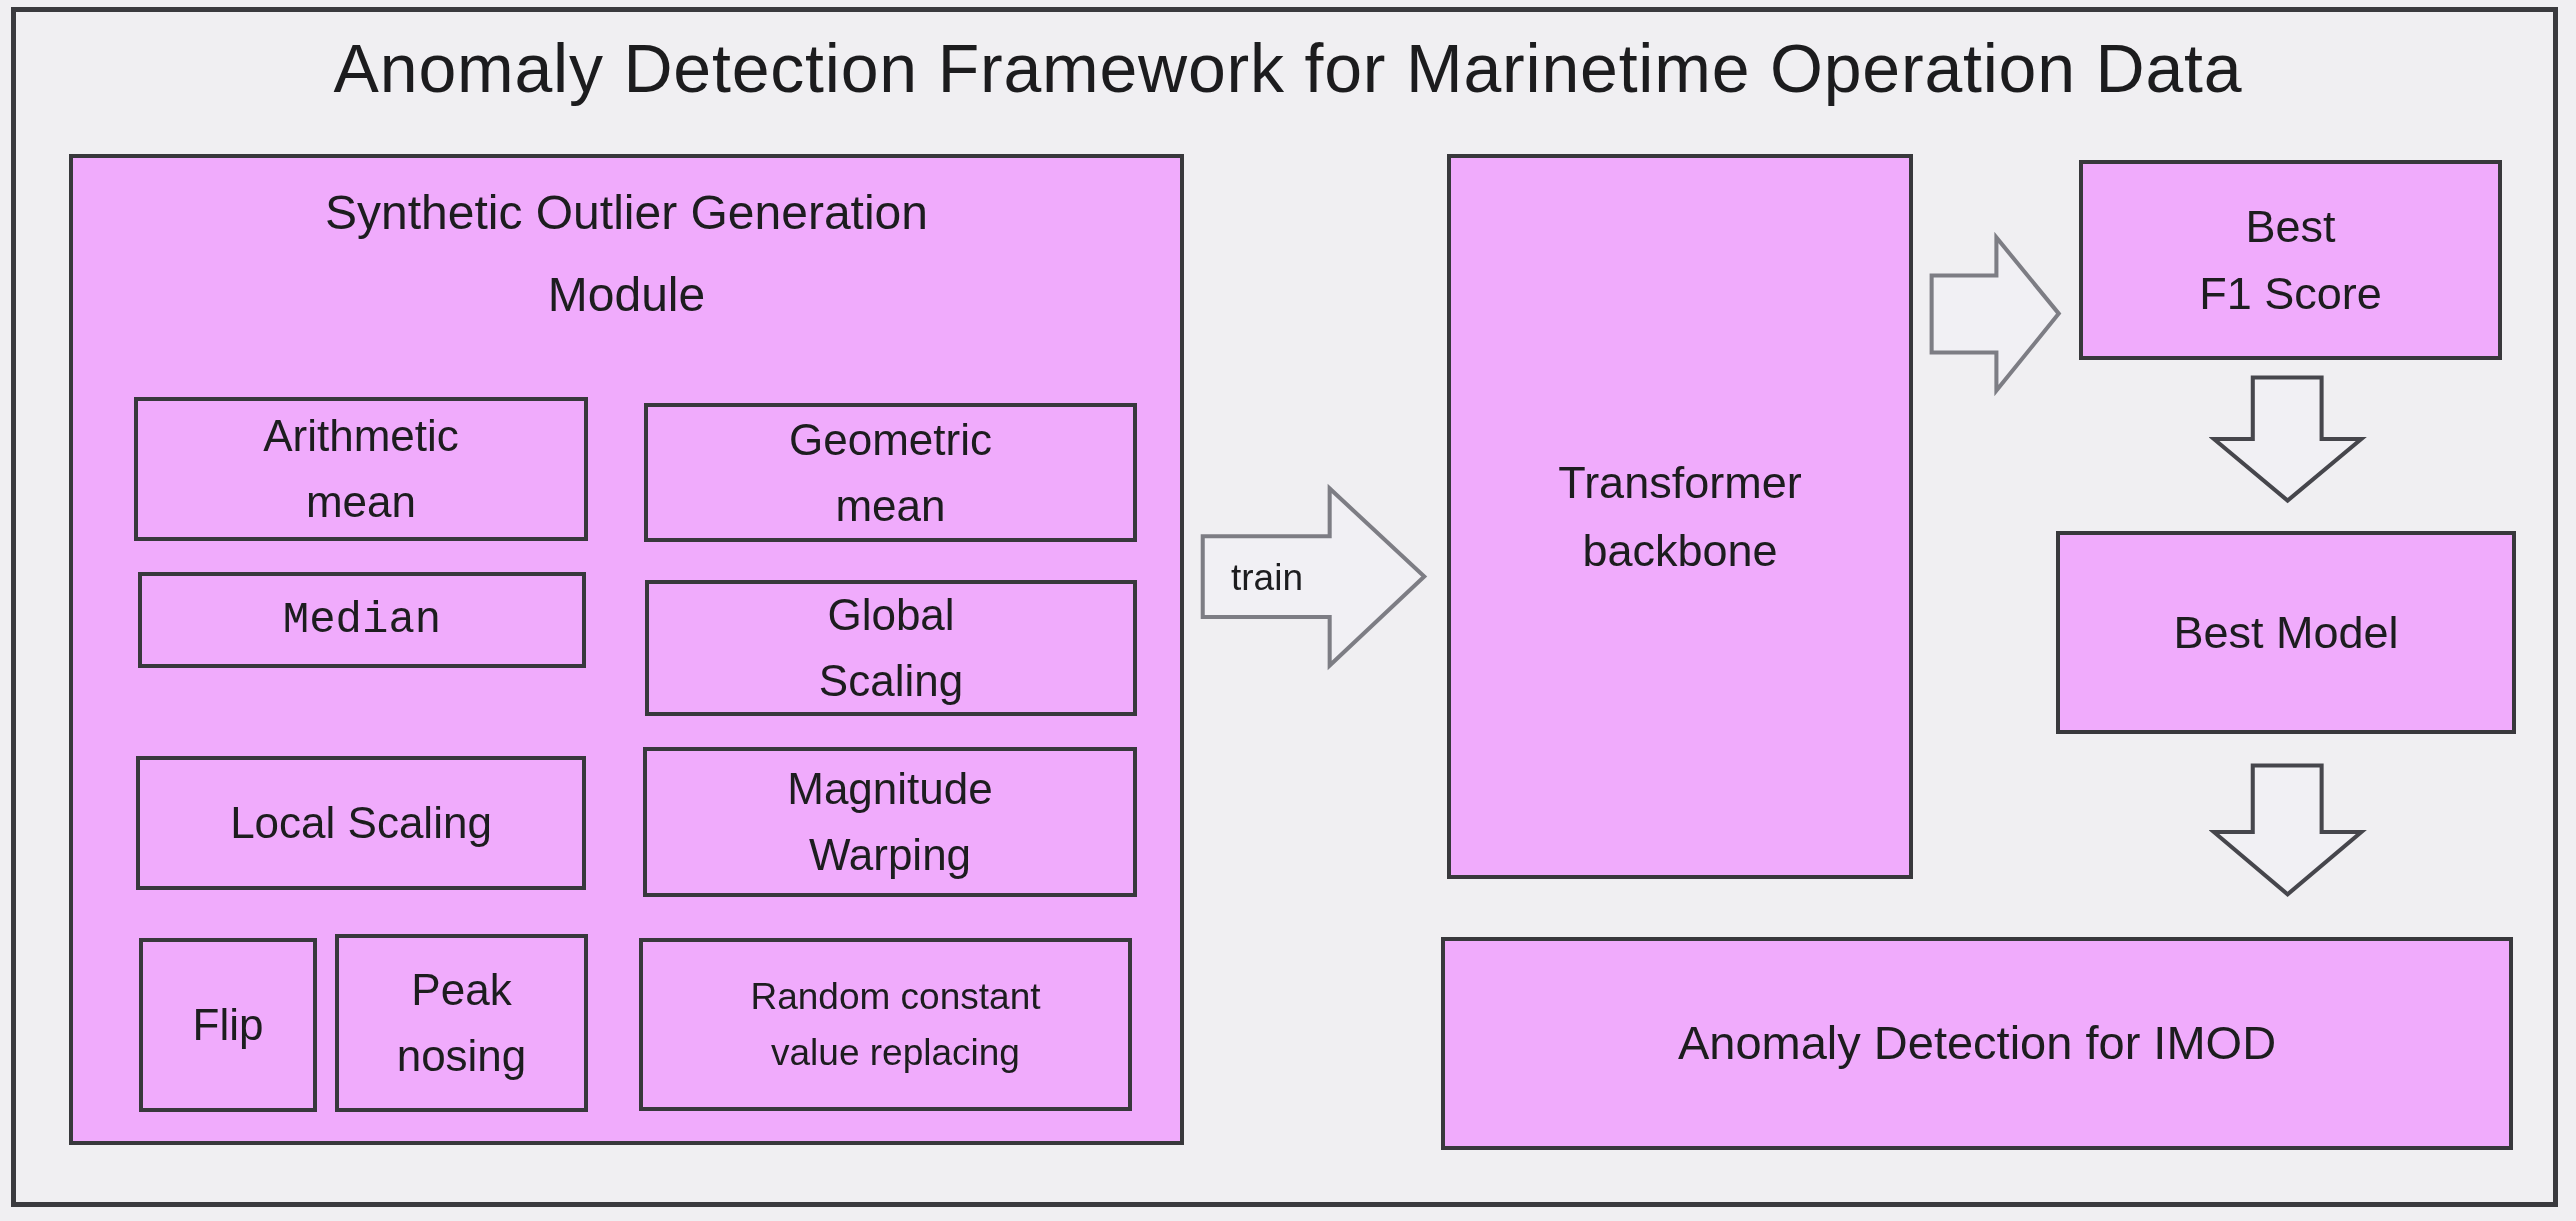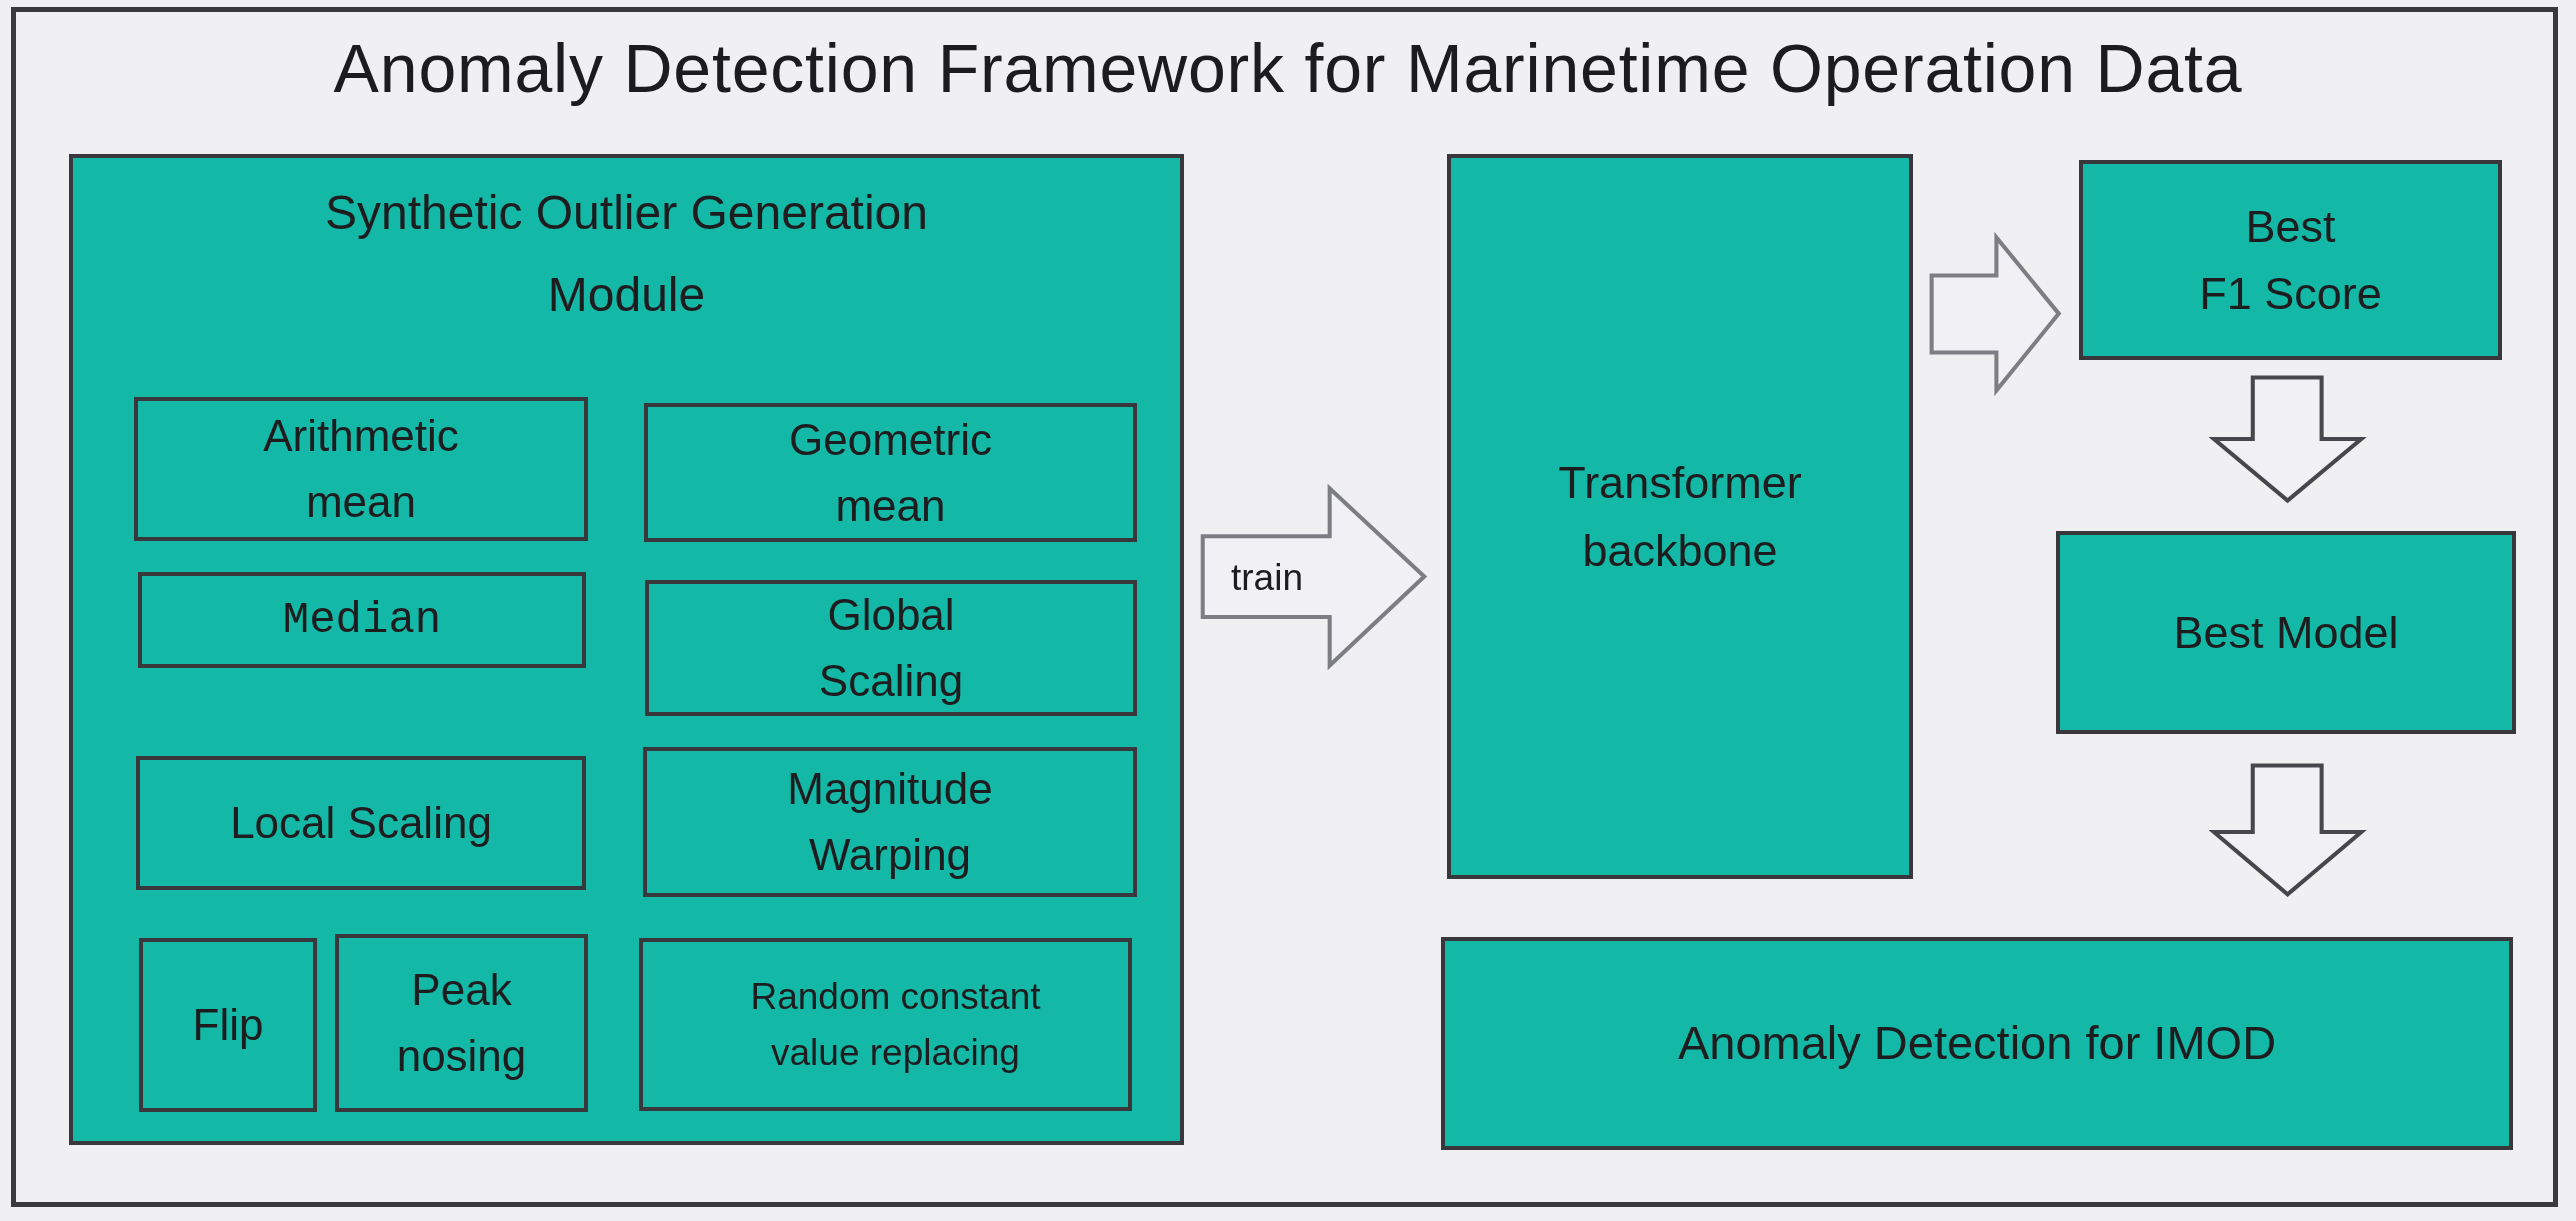--- a/index.html
+++ b/index.html
@@ -32,21 +32,21 @@
     text-align: center;
     font-size: 68px;
     line-height: 1.1;
     letter-spacing: 0.8px;
     color: #1c1c1e;
   }
 
   .box {
     position: absolute;
     border: 4px solid #38383c;
-    background: #14b8a6;
+    background: #f0abfc;
     display: flex;
     align-items: center;
     justify-content: center;
   }
 
   .label {
     white-space: pre-line;
     text-align: center;
     line-height: 1.5;
     color: #1d1d1f;

